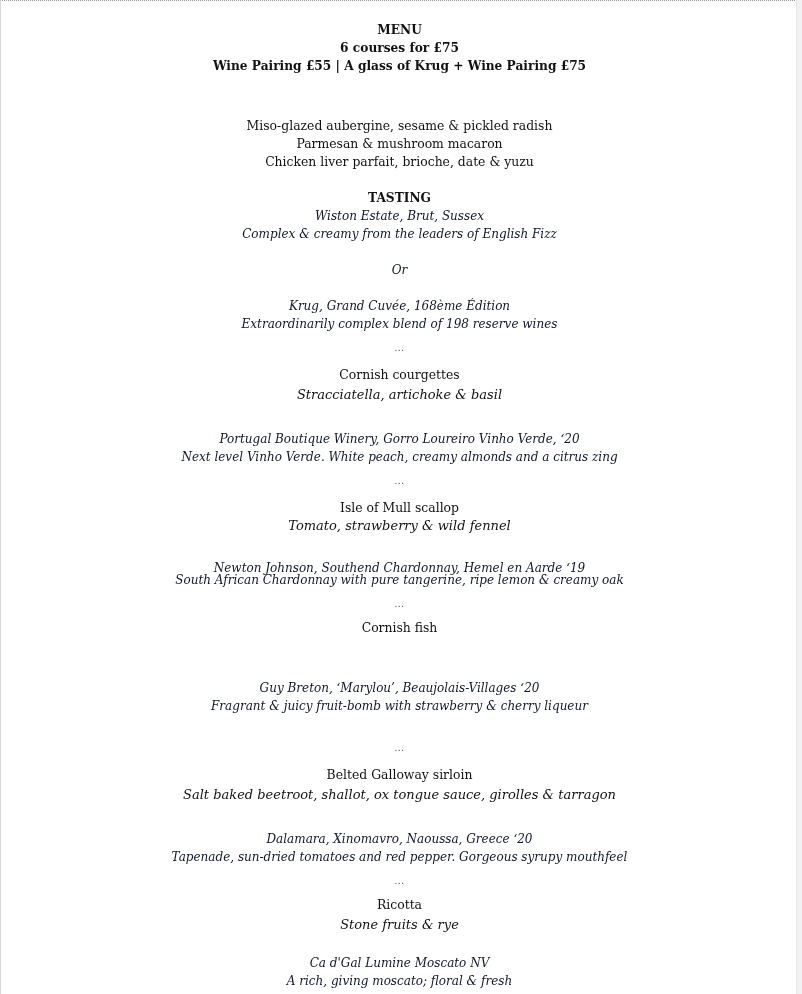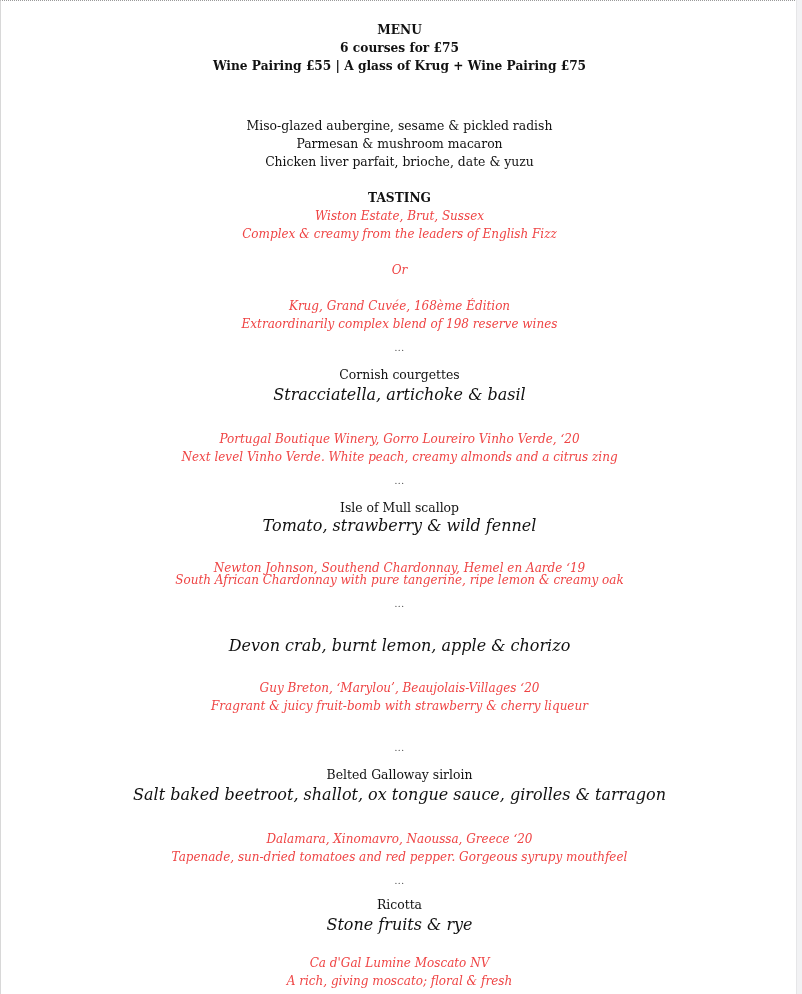--- a/index.html
+++ b/index.html
@@ -17,22 +17,22 @@
     .right-strip {
       position: absolute; right: 0; top: 0; width: 5px; height: 994px;
       background: #f2f2f4; border-left: 1px solid #e6e6e8;
     }
     .line {
       position: absolute; left: 0; width: 797px; text-align: center;
       font-size: 12.4px; line-height: 18px; white-space: nowrap;
     }
     .bold { font-weight: bold; font-size: 12.2px; }
     .dish { color: #111111; }
-    .dish-desc { font-style: italic; color: #111111; font-size: 16px; }
-    .wine { font-style: italic; color: #ef4444; font-size: 12px; }
+    .dish-desc { font-style: italic; color: #111111; font-size: 13px; }
+    .wine { font-style: italic; color: #0f172a; font-size: 12px; }
     .sep { color: #444444; font-size: 9px; letter-spacing: 0.5px; }
   </style>
 </head>
 <body>
 
 <div class="frame">
 
   <div class="line bold" style="top:20px">MENU</div>
   <div class="line bold" style="top:38px">6 courses for £75</div>
   <div class="line bold" style="top:56px">Wine Pairing £55 | A glass of Krug + Wine Pairing £75</div>
@@ -55,21 +55,21 @@
   <div class="line wine" style="top:429px">Portugal Boutique Winery, Gorro Loureiro Vinho Verde, ‘20</div>
   <div class="line wine" style="top:447px">Next level Vinho Verde. White peach, creamy almonds and a citrus zing</div>
   <div class="line sep" style="top:471px">...</div>
 
   <div class="line dish" style="top:498px">Isle of Mull scallop</div>
   <div class="line dish-desc" style="top:516px">Tomato, strawberry &amp; wild fennel</div>
   <div class="line wine" style="top:558px">Newton Johnson, Southend Chardonnay, Hemel en Aarde ‘19</div>
   <div class="line wine" style="top:570px">South African Chardonnay with pure tangerine, ripe lemon &amp; creamy oak</div>
   <div class="line sep" style="top:594px">...</div>
 
-  <div class="line dish-desc" style="top:636px">Devon crab, burnt lemon, apple &amp; chorizo</div>
+  <div class="line dish" style="top:618px">Cornish fish</div>
   <div class="line wine" style="top:678px">Guy Breton, ‘Marylou’, Beaujolais-Villages ‘20</div>
   <div class="line wine" style="top:696px">Fragrant &amp; juicy fruit-bomb with strawberry &amp; cherry liqueur</div>
   <div class="line sep" style="top:738px">...</div>
 
   <div class="line dish-desc" style="top:785px">Salt baked beetroot, shallot, ox tongue sauce, girolles &amp; tarragon</div>
   <div class="line dish" style="top:765px">Belted Galloway sirloin</div>
   <div class="line wine" style="top:829px">Dalamara, Xinomavro, Naoussa, Greece ‘20</div>
   <div class="line wine" style="top:847px">Tapenade, sun-dried tomatoes and red pepper. Gorgeous syrupy mouthfeel</div>
   <div class="line sep" style="top:871px">...</div>
 

